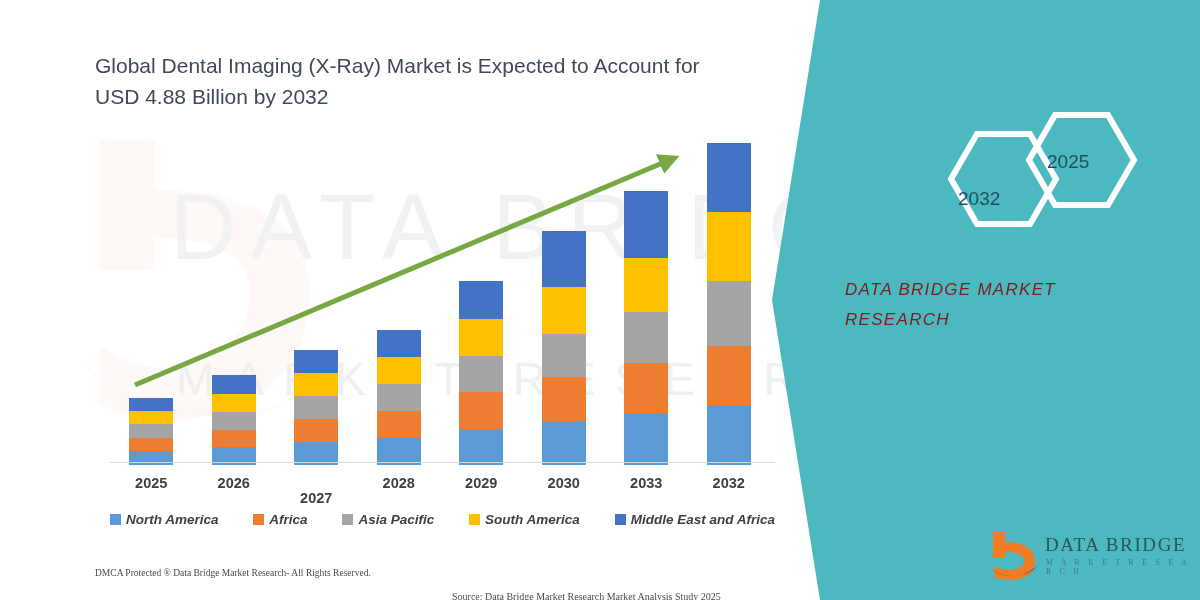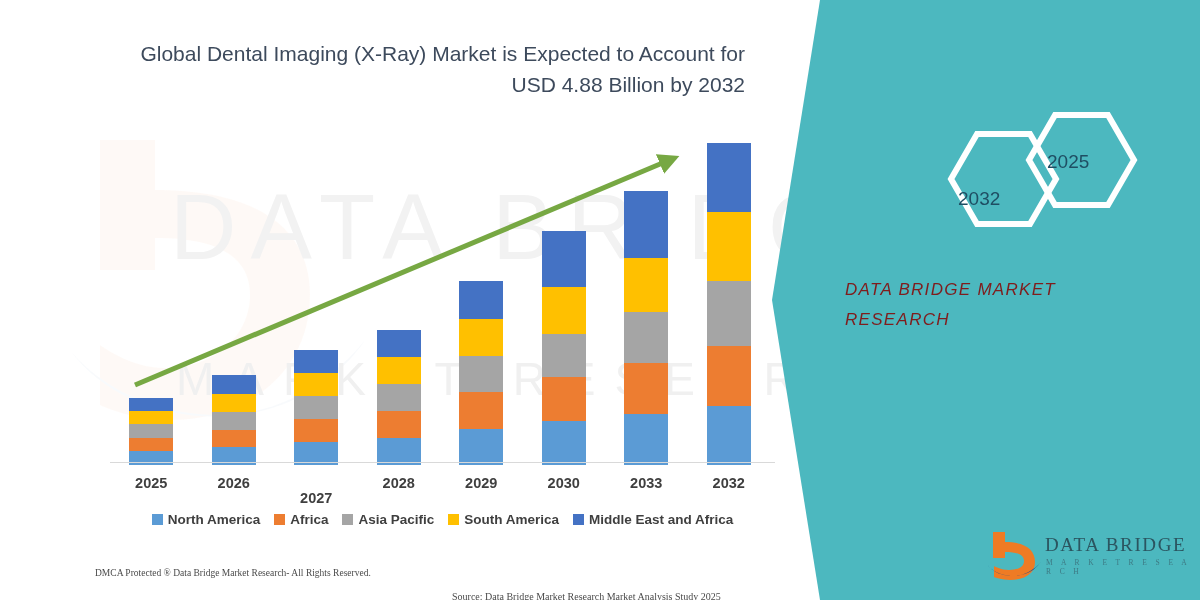--- a/index.html
+++ b/index.html
@@ -98,23 +98,23 @@
   }
   .logo-sub {
     position: absolute; left: 61px; top: 28px;
     font-size: 7.5px; color: #3d7a84; letter-spacing: 3.4px;
     font-family: "Liberation Serif", serif;
   }
 
   
   .main-title {
     position: absolute;
-    left: 95px; top: 38px;
+    left: 95px; top: 50px;
     width: 650px;
-    text-align: right;
+    text-align: left;
     color: #3d4a5c;
     font-size: 21px;
     line-height: 31px;
     font-family: "Liberation Sans", sans-serif;
   }
 
   
   .chart {
     position: absolute;
     left: 110px; top: 140px;
@@ -139,22 +139,23 @@
     font-size: 14.5px; font-weight: bold;
     color: #3f3f3f;
     font-family: "Liberation Sans", sans-serif;
   }
 
   
   .legend {
     position: absolute;
     left: 110px; top: 512px;
     width: 665px;
-    display: flex; justify-content: center; align-items: center;
+    display: flex; justify-content: space-between; align-items: center;
     gap: 14px;
+    font-style: italic;
   }
   .legend-item { display: flex; align-items: center; gap: 5px; }
   .legend-swatch { width: 11px; height: 11px; display: inline-block; }
   .legend-text {
     font-size: 13.5px; font-weight: bold; color: #3f3f3f;
     font-family: "Liberation Sans", sans-serif; white-space: nowrap;
   }
 
   
   .footer-left {

